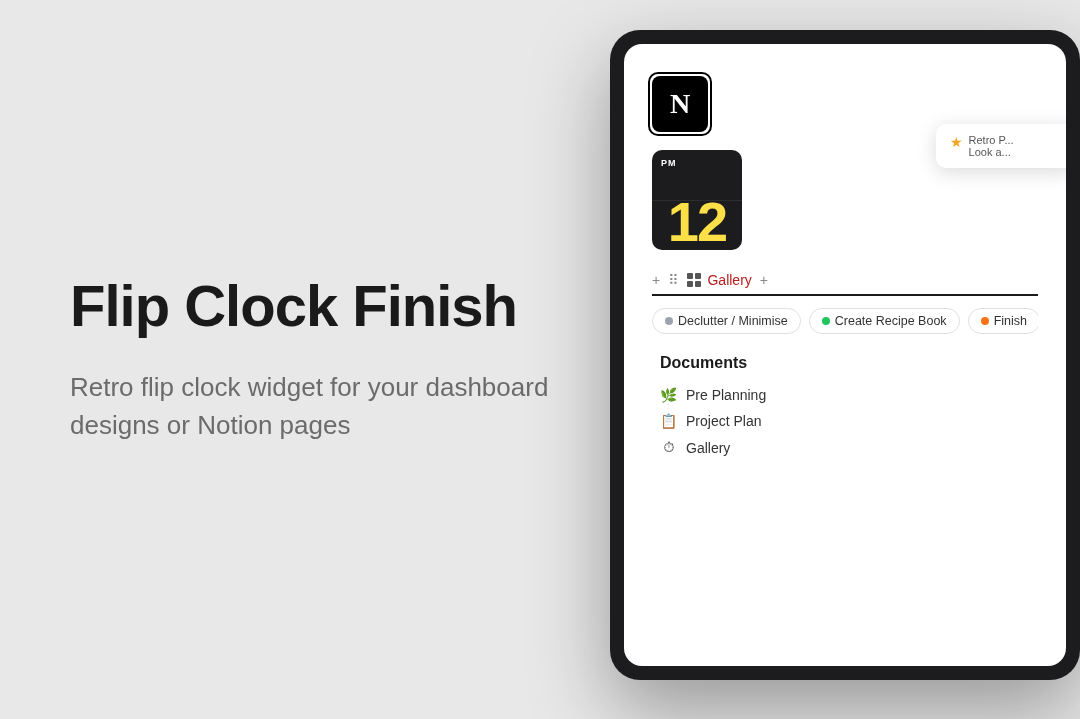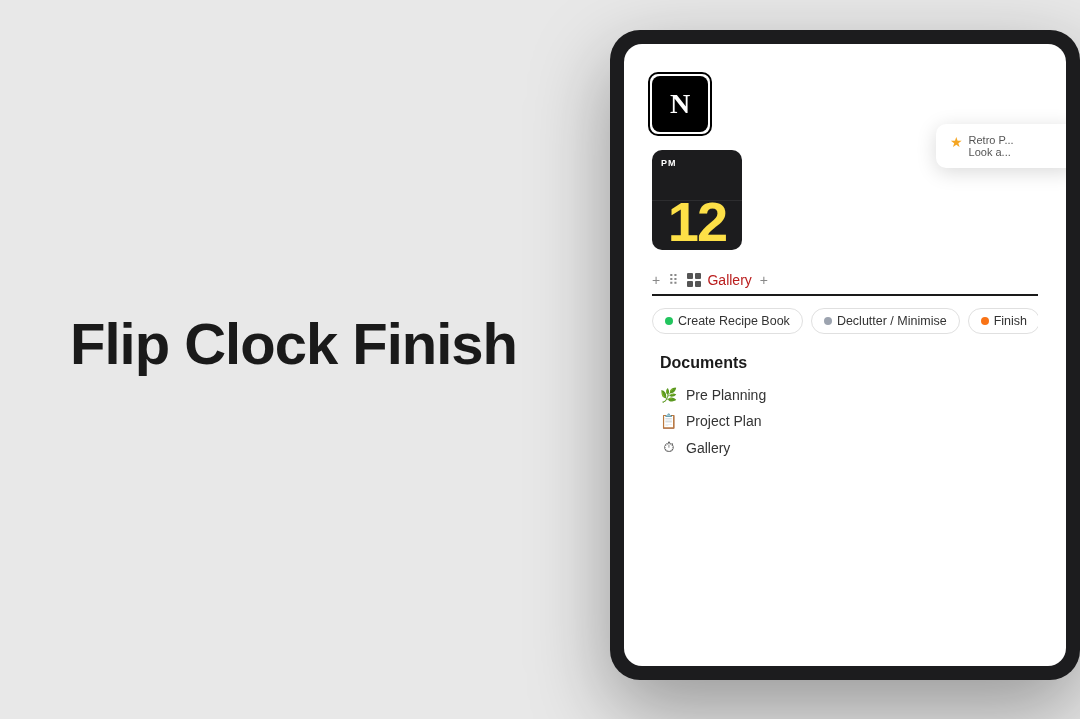--- a/index.html
+++ b/index.html
@@ -280,20 +280,21 @@
       color: #f5a623;
       font-size: 14px;
       margin-top: 0px;
     }
   </style>
 </head>
 <body>
 
 <div class="left-section">
   <h1 class="main-title">Flip Clock Finish</h1>
+  <p class="subtitle">Retro flip clock widget for your dashboard designs or Notion pages</p>
 </div>
 
 <div class="tablet-wrapper">
   <div class="tablet-outer">
     <div class="tablet-screen">
 
       <div class="floating-card">
         <span class="floating-card-star">★</span>
         <div>
           <div>Retro P...</div>
@@ -327,26 +328,26 @@
               <rect x="1" y="9" width="6" height="6" rx="1" fill="#555"></rect>
               <rect x="9" y="9" width="6" height="6" rx="1" fill="#555"></rect>
             </svg>
             <span>Gallery</span>
           </div>
           <span class="toolbar-icon">+</span>
         </div>
 
         <div class="tags-row">
           <div class="tag">
+            <div class="tag-dot gray"></div>
+            <span>Declutter / Minimise</span>
+          </div>
+          <div class="tag">
             <div class="tag-dot green"></div>
             <span>Create Recipe Book</span>
-          </div>
-          <div class="tag">
-            <div class="tag-dot gray"></div>
-            <span>Declutter / Minimise</span>
           </div>
           <div class="tag">
             <div class="tag-dot orange"></div>
             <span>Finish</span>
           </div>
         </div>
 
         <div class="docs-section">
           <div class="docs-title">Documents</div>
           <div class="doc-item">

